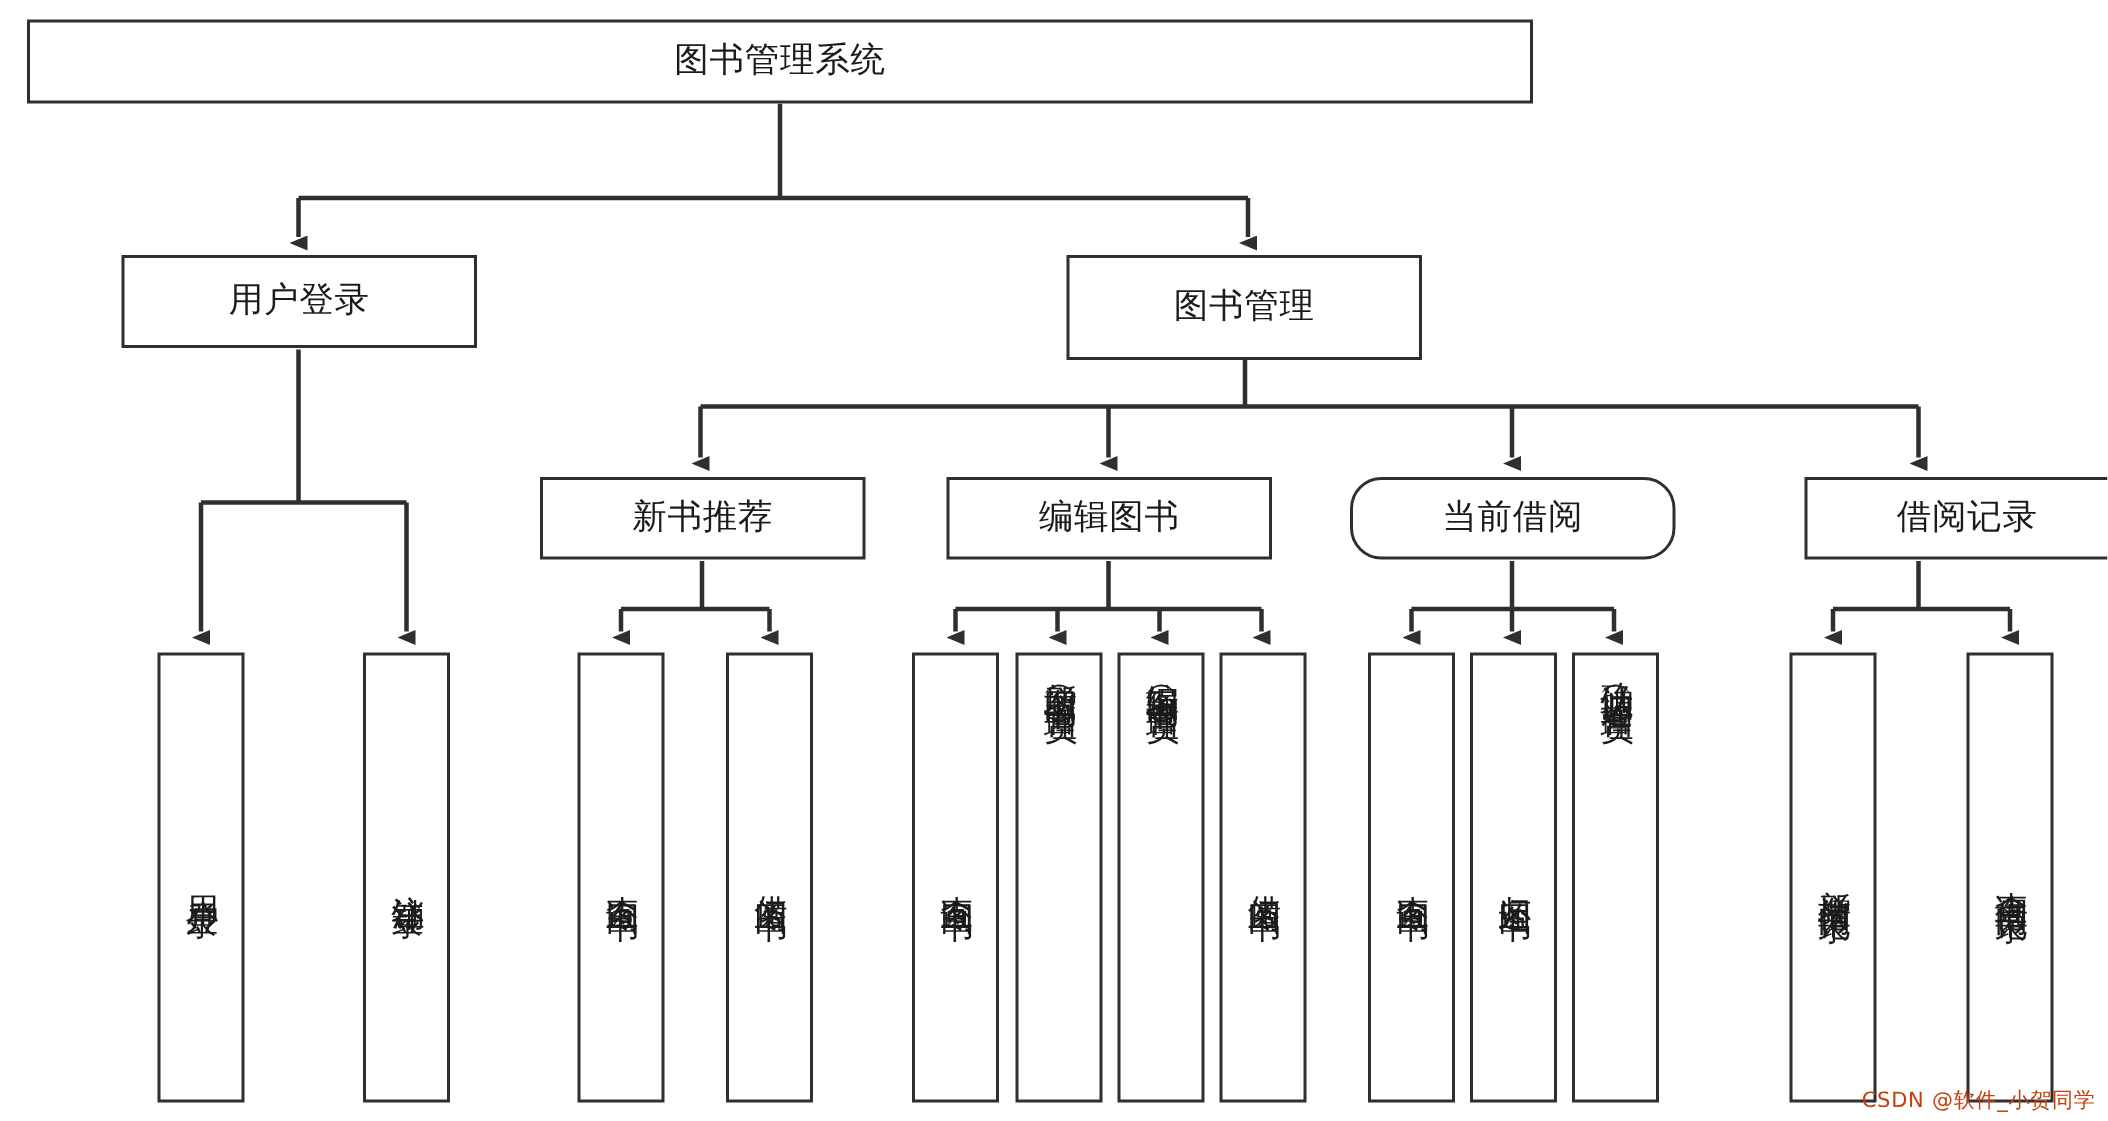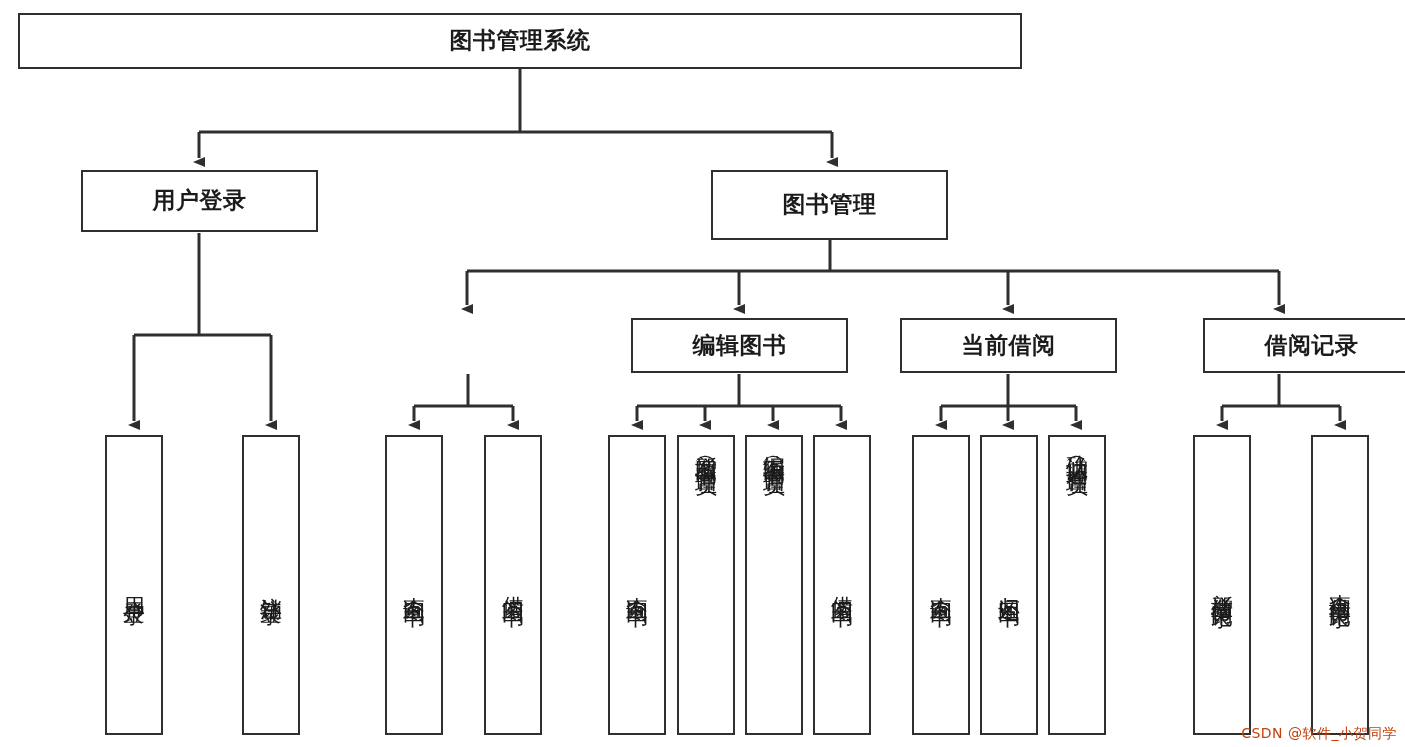--- a/index.html
+++ b/index.html
@@ -36,21 +36,20 @@
     color: #1b1b1b;
   }
   .node .label {
     display: block;
     text-align: center;
     line-height: 1.12;
   }
   .node.horiz .label {
     font-size: 23px;
     letter-spacing: 0.5px;
-    font-weight: bold;
   }
   .node.root .label {
     font-size: 23px;
     letter-spacing: 0.5px;
   }
   
   .node.vert {
     align-items: flex-start;
     justify-content: center;
     padding-top: 0;
@@ -136,24 +135,27 @@
     <span class="label">图书管理系统</span>
   </div>
 
   <div class="node horiz" style="left:81px; top:170px; width:237px; height:62px;">
     <span class="label">用户登录</span>
   </div>
   <div class="node horiz" style="left:711px; top:170px; width:237px; height:70px;">
     <span class="label">图书管理</span>
   </div>
 
+  <div class="node horiz" style="left:360px; top:318px; width:217px; height:55px;">
+    <span class="label">新书推荐</span>
+  </div>
   <div class="node horiz" style="left:631px; top:318px; width:217px; height:55px;">
     <span class="label">编辑图书</span>
   </div>
-  <div class="node horiz" style="left:900px; top:318px; width:217px; height:55px;">
+  <div class="node horiz" style="left:900px; top:318px; width:217px; height:55px;border-radius:21px;">
     <span class="label">当前借阅</span>
   </div>
   <div class="node horiz" style="left:1171px; top:318px; width:217px; height:55px;margin-left:32px;">
     <span class="label">借阅记录</span>
   </div>
 
   <div class="node vert centered" style="left:105px; top:435px; width:58px; height:300px;">
     <span class="label">用户登录</span>
   </div>
   <div class="node vert centered" style="left:242px; top:435px; width:58px; height:300px;">

